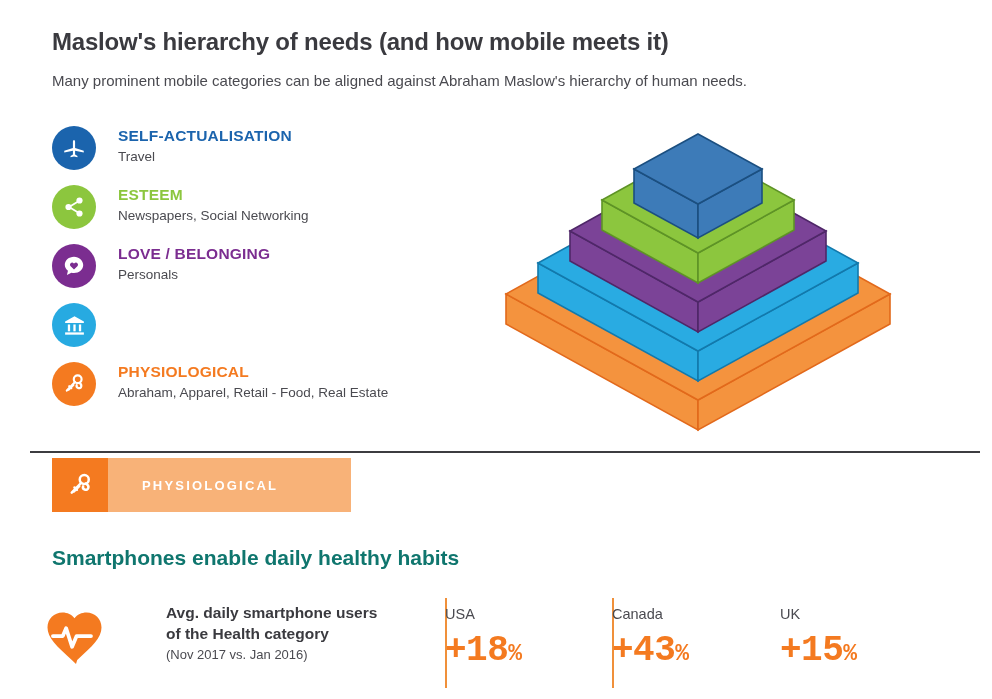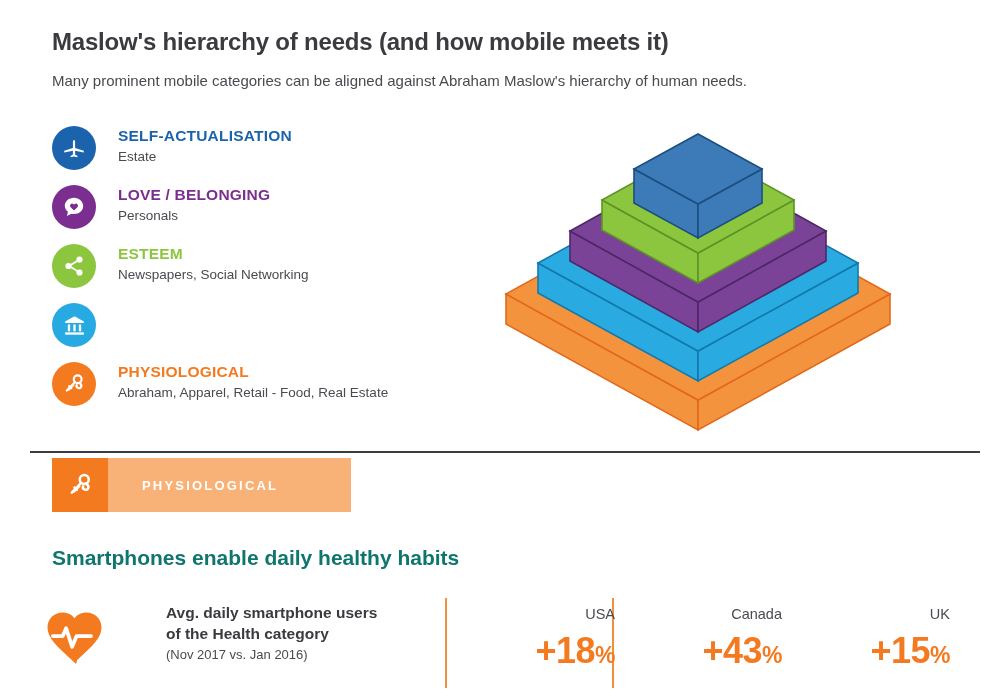--- a/index.html
+++ b/index.html
@@ -80,28 +80,28 @@
     font-size:15.5px; font-weight:bold; color:#3a3a3f; line-height:21px;
   }
   .stat-desc-l3 { font-size:13px; color:#4a4a50; margin-top:3px; }
 
   .divider {
     position:absolute; top:2px; width:1.5px; height:90px; background:#F0903A;
   }
   .divider.d1 { left:405px; }
   .divider.d2 { left:572px; }
 
-  .stat-col { position:absolute; top:0; width:170px; text-align:right; }
+  .stat-col { position:absolute; top:0; width:170px; text-align:left; }
   .stat-col.c1 { left:405px; }
   .stat-col.c2 { left:572px; }
   .stat-col.c3 { left:740px; }
   .stat-country { font-size:14.5px; color:#4a4a50; padding-top:10px; }
   .stat-value {
     margin-top:8px; color:#F47A20; font-weight:bold;
-    font-size:36px; letter-spacing:-0.5px; line-height:42px;
+    font-size:36px; letter-spacing:-0.5px; line-height:42px;font-family:Liberation Mono, monospace;
   }
   .stat-value .pct { font-size:23px; font-weight:bold; }
 </style>
 </head>
 <body>
 
 <div class="page">
 
   <div class="title">Maslow's hierarchy of needs (and how mobile meets it)</div>
   <div class="subtitle">Many prominent mobile categories can be aligned against Abraham Maslow's hierarchy of human needs.</div>
@@ -109,50 +109,50 @@
   <div class="legend">
 
     <div class="legend-item">
       <div class="legend-icon" style="background:#1B64AD">
         <svg width="26" height="26" viewBox="0 0 24 24">
             <path fill="#fff" d="M21 14.5l-8-2.4V6.2c0-.9-.5-1.6-1-1.6s-1 .7-1 1.6v5.9L3 14.5v1.7l8-1.7v3.4l-2.2 1.4v1.2L12 19.8l3.2.7v-1.2L13 17.9v-3.4l8 1.7z"></path>
           </svg>
       </div>
       <div class="legend-text">
         <div class="legend-label" style="color:#1B64AD">SELF-ACTUALISATION</div>
-        <div class="legend-sub">Estate</div>
-      </div>
-    </div>
-
-    <div class="legend-item">
-      <div class="legend-icon" style="background:#7B2D90">
-        <svg width="26" height="26" viewBox="0 0 24 24">
-          <path fill="#fff" d="M12 3.4c-4.7 0-8.5 3.3-8.5 7.4 0 2.2 1.1 4.2 2.9 5.5l-.9 4 4.1-2.1c.8.2 1.6.3 2.4.3 4.7 0 8.5-3.3 8.5-7.4S16.7 3.4 12 3.4z"></path>
-          <path fill="#7B2D90" d="M12 15.2l-3.1-3c-.8-.8-.8-2.1 0-2.8.8-.8 2-.8 2.7 0l.4.4.4-.4c.8-.8 2-.8 2.7 0 .8.8.8 2 0 2.8l-3.1 3z"></path>
-        </svg>
-      </div>
-      <div class="legend-text">
-        <div class="legend-label" style="color:#7B2D90">LOVE / BELONGING</div>
-        <div class="legend-sub">Personals</div>
+        <div class="legend-sub">Travel</div>
       </div>
     </div>
 
     <div class="legend-item">
       <div class="legend-icon" style="background:#8CC63E">
         <svg width="24" height="24" viewBox="0 0 24 24">
           <line x1="17" y1="6" x2="7" y2="12" stroke="#fff" stroke-width="1.8"></line>
           <line x1="7" y1="12" x2="17" y2="18" stroke="#fff" stroke-width="1.8"></line>
           <circle cx="17.5" cy="5.5" r="3.1" fill="#fff"></circle>
           <circle cx="6.5" cy="12" r="3.1" fill="#fff"></circle>
           <circle cx="17.5" cy="18.5" r="3.1" fill="#fff"></circle>
         </svg>
       </div>
       <div class="legend-text">
         <div class="legend-label" style="color:#8CC63E">ESTEEM</div>
         <div class="legend-sub">Newspapers, Social Networking</div>
+      </div>
+    </div>
+
+    <div class="legend-item">
+      <div class="legend-icon" style="background:#7B2D90">
+        <svg width="26" height="26" viewBox="0 0 24 24">
+          <path fill="#fff" d="M12 3.4c-4.7 0-8.5 3.3-8.5 7.4 0 2.2 1.1 4.2 2.9 5.5l-.9 4 4.1-2.1c.8.2 1.6.3 2.4.3 4.7 0 8.5-3.3 8.5-7.4S16.7 3.4 12 3.4z"></path>
+          <path fill="#7B2D90" d="M12 15.2l-3.1-3c-.8-.8-.8-2.1 0-2.8.8-.8 2-.8 2.7 0l.4.4.4-.4c.8-.8 2-.8 2.7 0 .8.8.8 2 0 2.8l-3.1 3z"></path>
+        </svg>
+      </div>
+      <div class="legend-text">
+        <div class="legend-label" style="color:#7B2D90">LOVE / BELONGING</div>
+        <div class="legend-sub">Personals</div>
       </div>
     </div>
 
     <div class="legend-item">
       <div class="legend-icon" style="background:#27AAE1">
         <svg width="25" height="25" viewBox="0 0 24 24">
           <path fill="#fff" d="M12 3L3 8.1v1.6h18V8.1z"></path>
           <rect x="5.6" y="11" width="2.2" height="6.6" fill="#fff"></rect>
           <rect x="10.9" y="11" width="2.2" height="6.6" fill="#fff"></rect>
           <rect x="16.2" y="11" width="2.2" height="6.6" fill="#fff"></rect>

